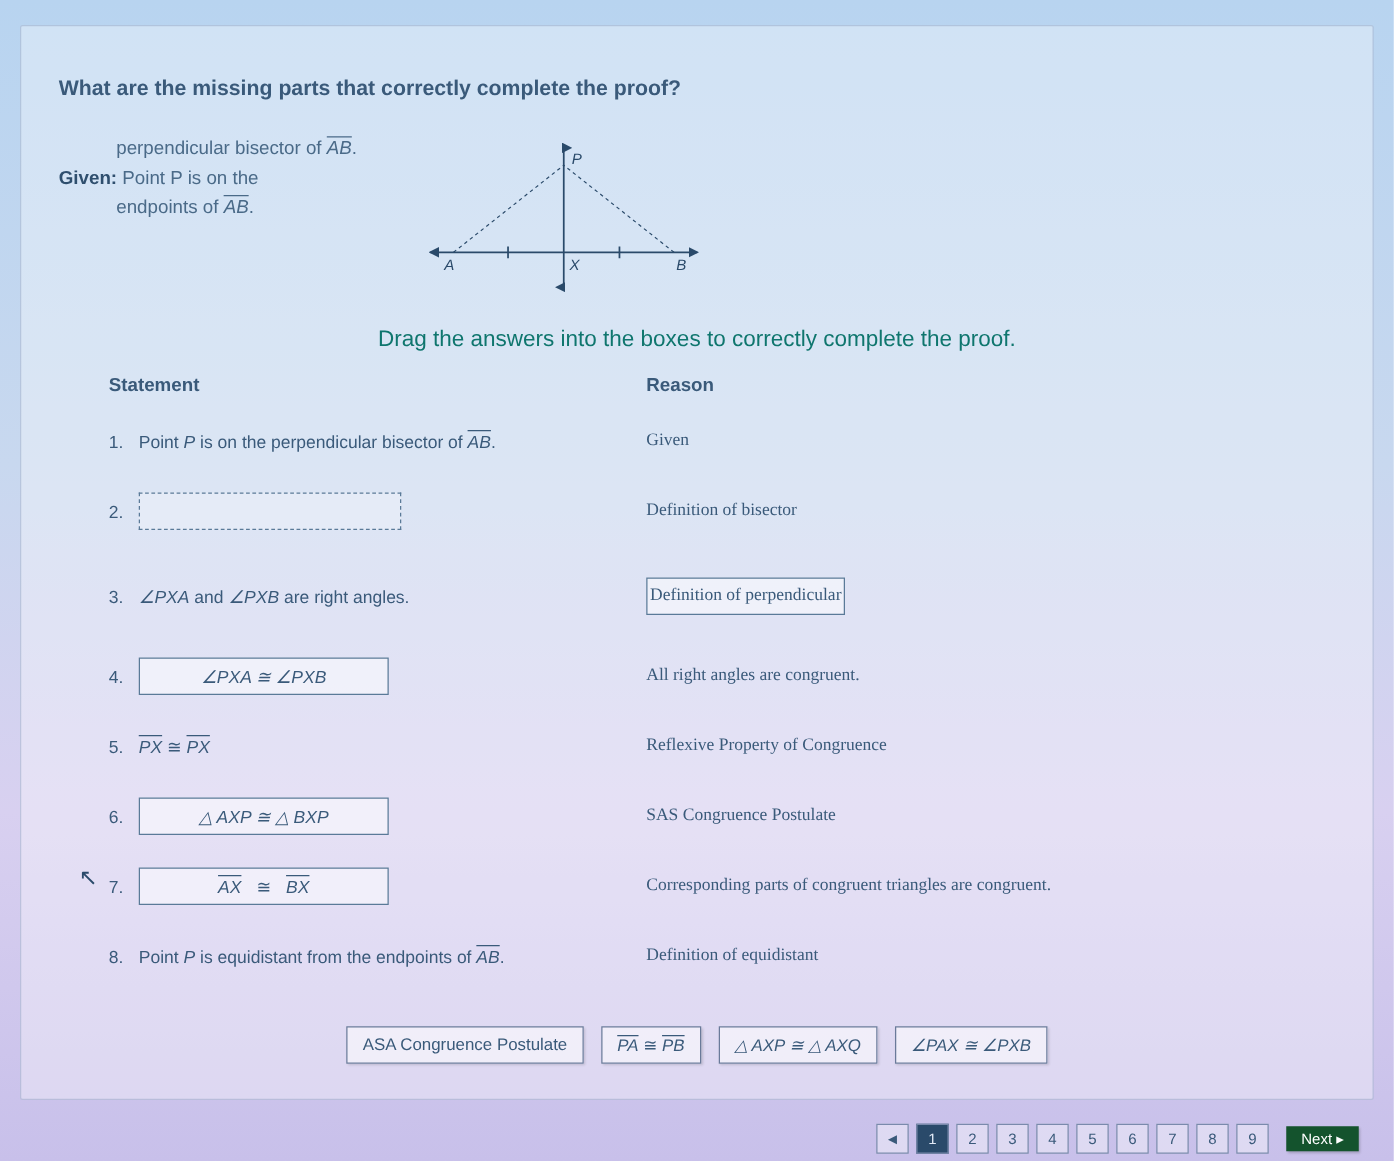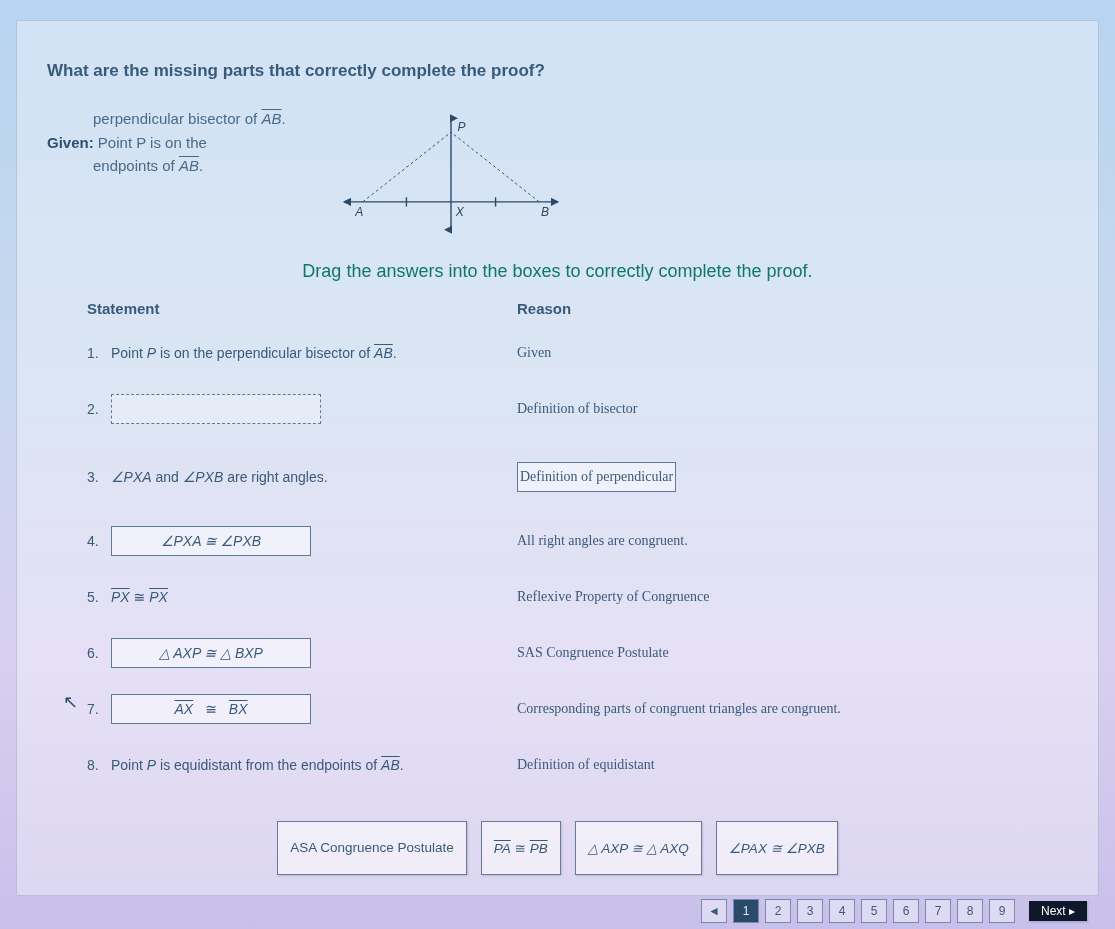--- a/index.html
+++ b/index.html
@@ -55,39 +55,39 @@
     border:1px solid #5a7a98;
     background: rgba(255,255,255,0.5);
   }
   .dropbox.empty { min-width:210px; }
   .overline { text-decoration: overline; }
   .italic { font-style: italic; }
   .answers { margin-top:34px; display:flex; justify-content:center; gap:14px; }
   .tile {
     border:1px solid #6a7a9a;
     background: rgba(255,255,255,0.55);
-    padding:18px 12px;
+    padding:6px 12px;
     font-size:13.5px;
     color:#3a5a7a;
     cursor:grab;
     box-shadow: 1px 1px 2px rgba(0,0,0,0.15);
   }
   .footer {
     position:absolute; bottom:6px; right:28px;
     display:flex; align-items:center; gap:6px;
   }
   .pagebtn {
     width:26px; height:24px; border:1px solid #7a8aac;
     background: rgba(255,255,255,0.4);
     display:inline-flex; align-items:center; justify-content:center;
     font-size:12px; color:#3a5a7a; cursor:pointer;
   }
   .pagebtn.current { background:#2a4a6a; color:#e0e8f5; }
   .nextbtn {
-    background:#0f172a; color:#fff; border:none;
+    background:#14532d; color:#fff; border:none;
     padding:3px 12px; font-size:12px; cursor:pointer; margin-left:8px;
     box-shadow:1px 1px 2px rgba(0,0,0,0.2);
   }
   .cursor-icon {
     position:absolute; font-size:18px; color:#2a4a6a;
   }
 </style>
 </head>
 <body>
 

